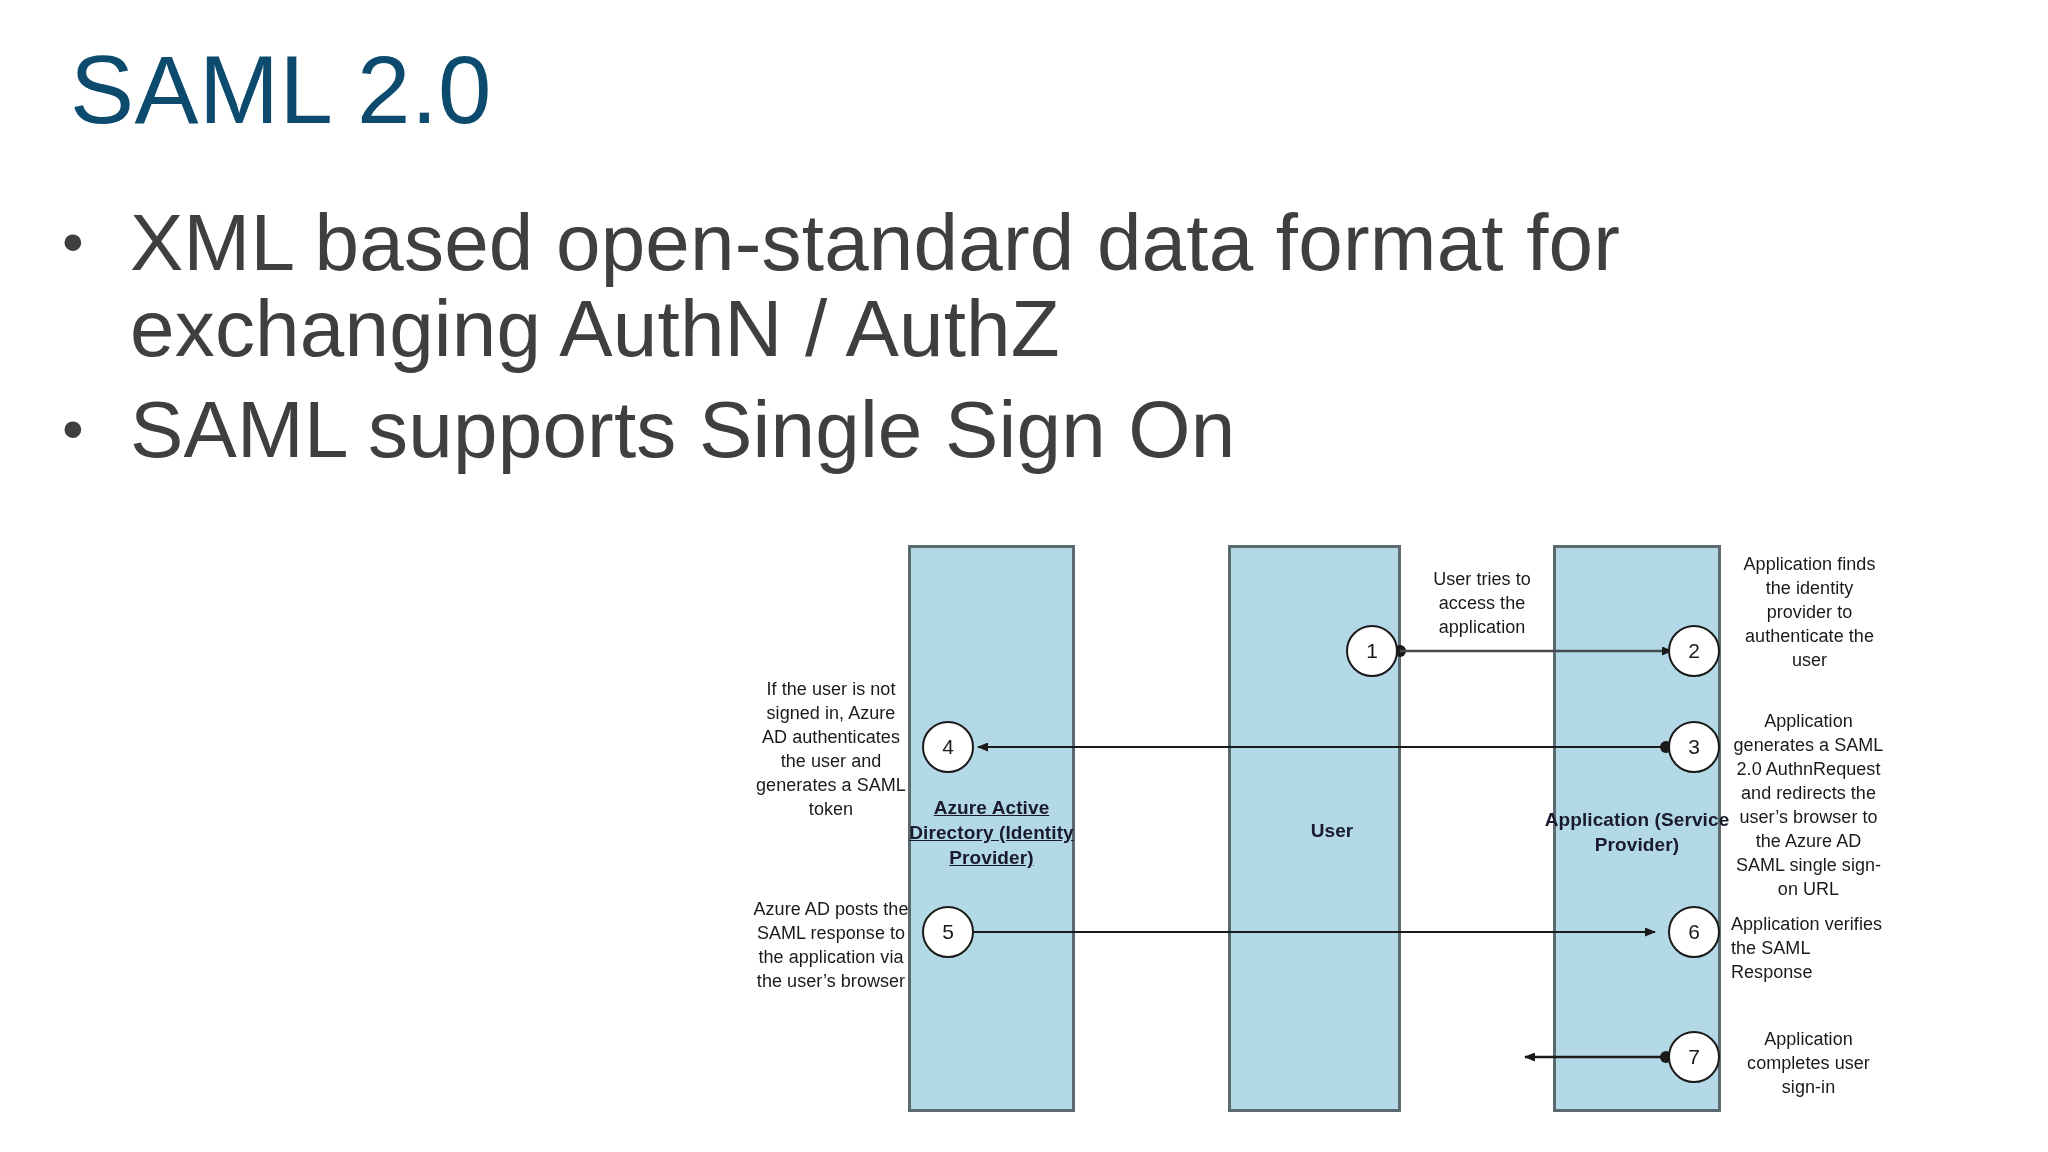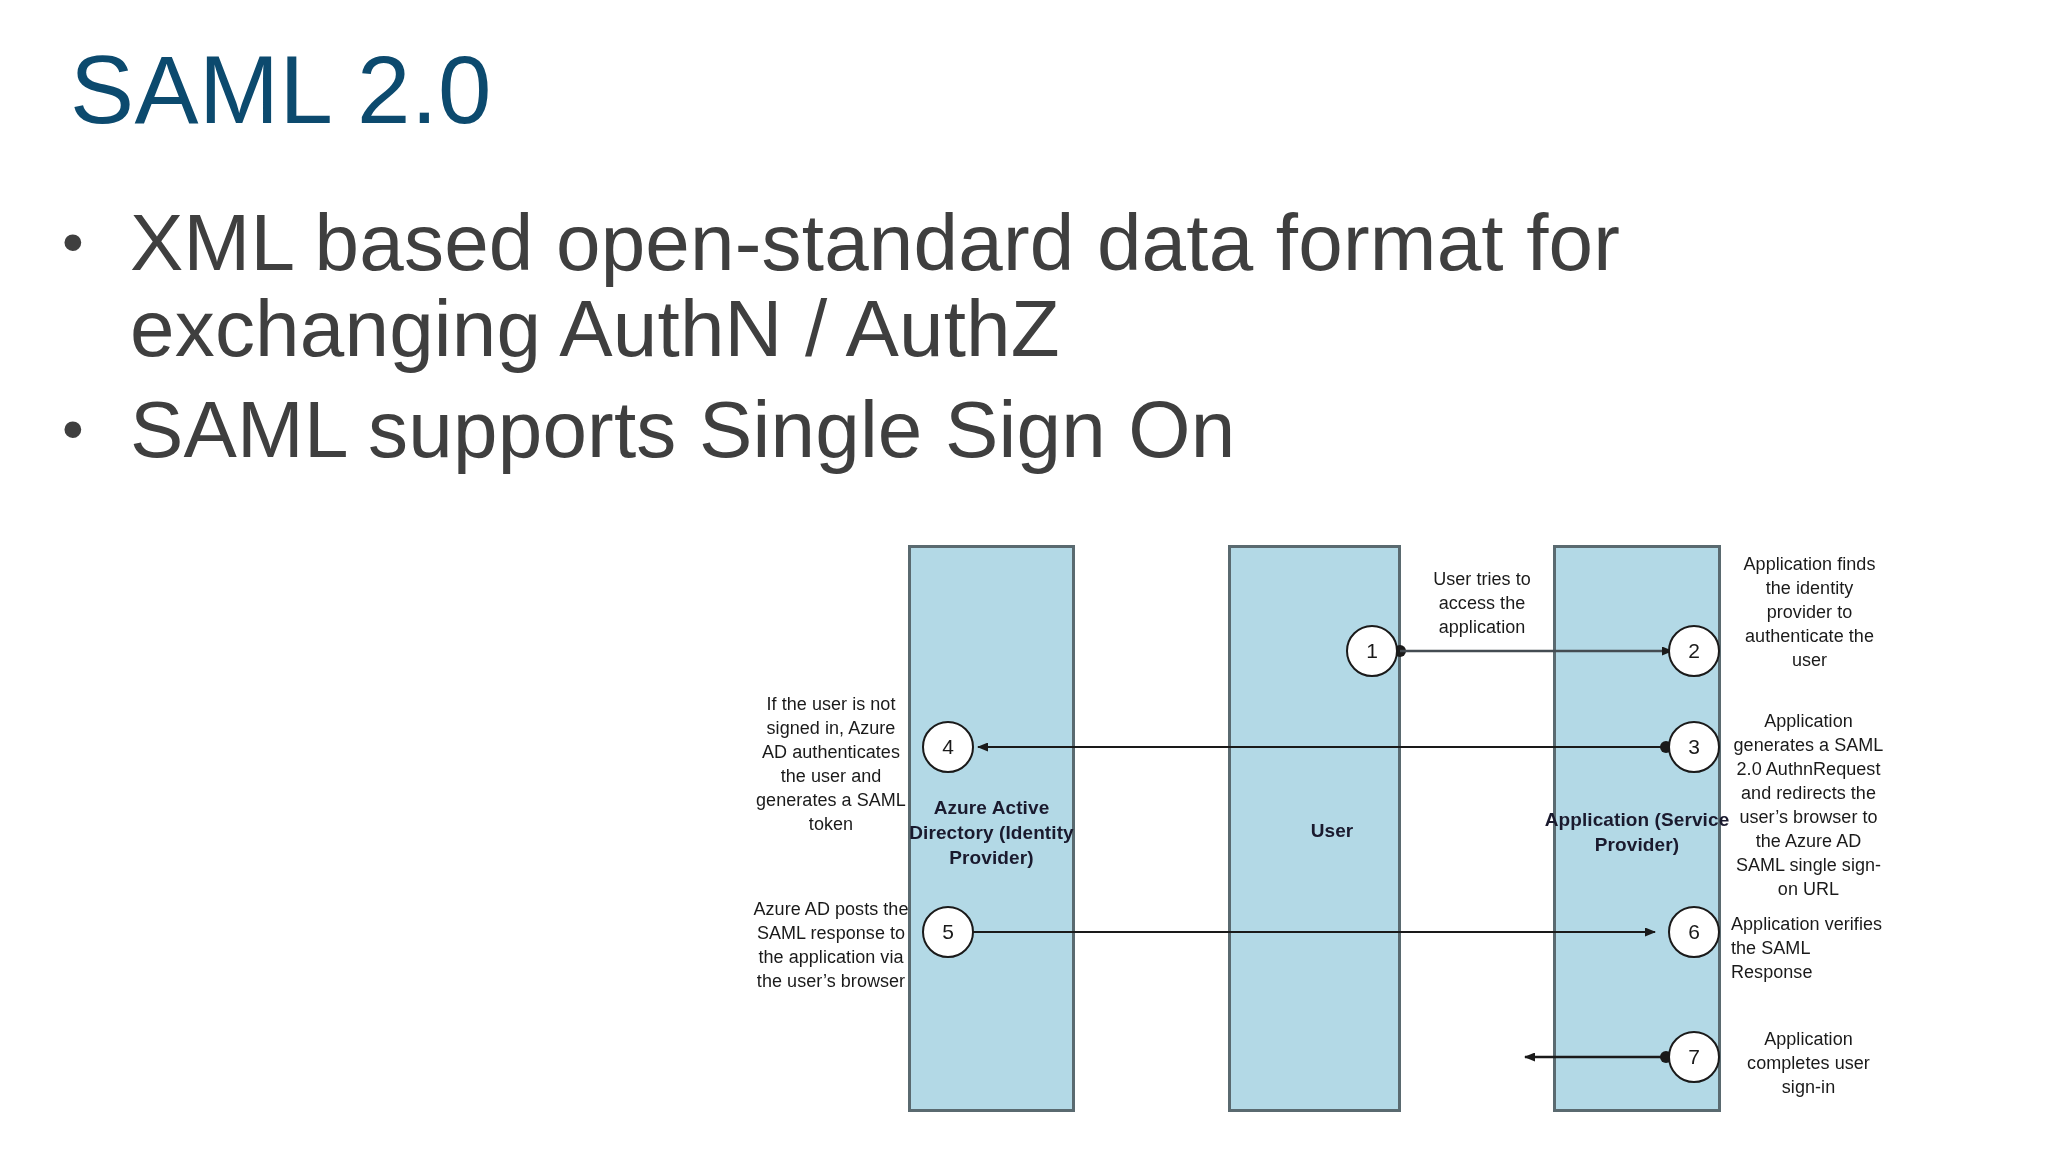--- a/index.html
+++ b/index.html
@@ -143,37 +143,37 @@
   <circle cx="1666" cy="747" r="6" fill="#1a1a1a"></circle>
   <line x1="1666" y1="747" x2="978" y2="747" stroke="#1a1a1a" stroke-width="2.2" marker-end="url(#arrowLeft)"></line>
 
   <circle cx="966" cy="932" r="6" fill="#1a1a1a"></circle>
   <line x1="966" y1="932" x2="1655" y2="932" stroke="#1a1a1a" stroke-width="2.2" marker-end="url(#arrowRight)"></line>
 
   <circle cx="1666" cy="1057" r="6" fill="#1a1a1a"></circle>
   <line x1="1666" y1="1057" x2="1525" y2="1057" stroke="#1a1a1a" stroke-width="2.6" marker-end="url(#arrowLeft)"></line>
 </svg>
 
-<div class="lane-label" style="left:908px; top:795px; width:167px;">Azure Active Directory (Identity Provider)</div>
+<div class="lane-label" style="left:908px; top:795px; width:167px;text-decoration:underline;">Azure Active Directory (Identity Provider)</div>
 <div class="lane-label" style="left:1228px; top:818px; width:208px;">User</div>
 <div class="lane-label" style="left:1543px; top:807px; width:188px;">Application (Service Provider)</div>
 
 <div class="step" style="left:1346px; top:625px;">1</div>
 <div class="step" style="left:1668px; top:625px;">2</div>
 <div class="step" style="left:1668px; top:721px;">3</div>
 <div class="step" style="left:922px; top:721px;">4</div>
 <div class="step" style="left:922px; top:906px;">5</div>
 <div class="step" style="left:1668px; top:906px;">6</div>
 <div class="step" style="left:1668px; top:1031px;">7</div>
 
 <div class="note" style="left:1418px; top:568px; width:128px;">User tries to access the application</div>
 
 <div class="note" style="left:1737px; top:553px; width:145px;">Application finds the identity provider to authenticate the user</div>
 
 <div class="note" style="left:1731px; top:710px; width:155px;">Application generates a SAML 2.0 AuthnRequest and redirects the user’s browser to the Azure AD SAML single sign-on URL</div>
 
-<div class="note left-note" style="left:752px; top:678px; width:158px;margin-top:15px;">If the user is not signed in, Azure AD authenticates the user and generates a SAML token</div>
+<div class="note left-note" style="left:752px; top:678px; width:158px;">If the user is not signed in, Azure AD authenticates the user and generates a SAML token</div>
 
 <div class="note left-note" style="left:752px; top:898px; width:158px;">Azure AD posts the SAML response to the application via the user’s browser</div>
 
 <div class="note" style="left:1731px; top:913px; width:160px; text-align:left;">Application verifies the SAML Response</div>
 
 <div class="note" style="left:1731px; top:1028px; width:155px;">Application completes user sign-in</div>
 
 </body></html>

